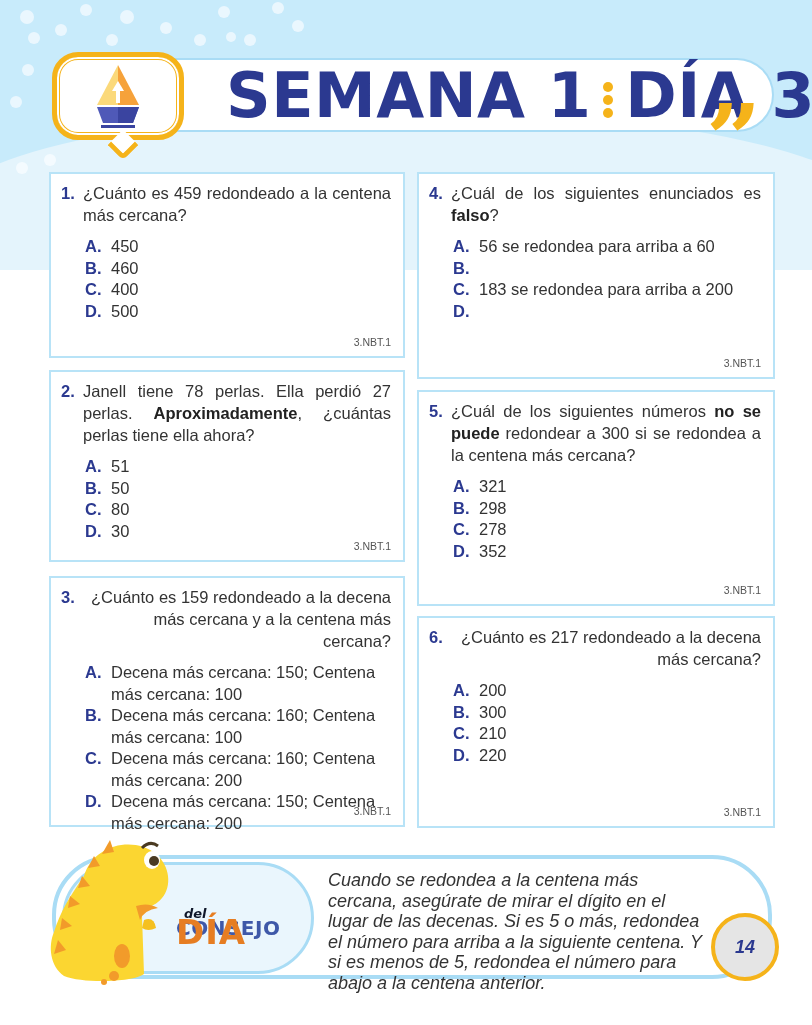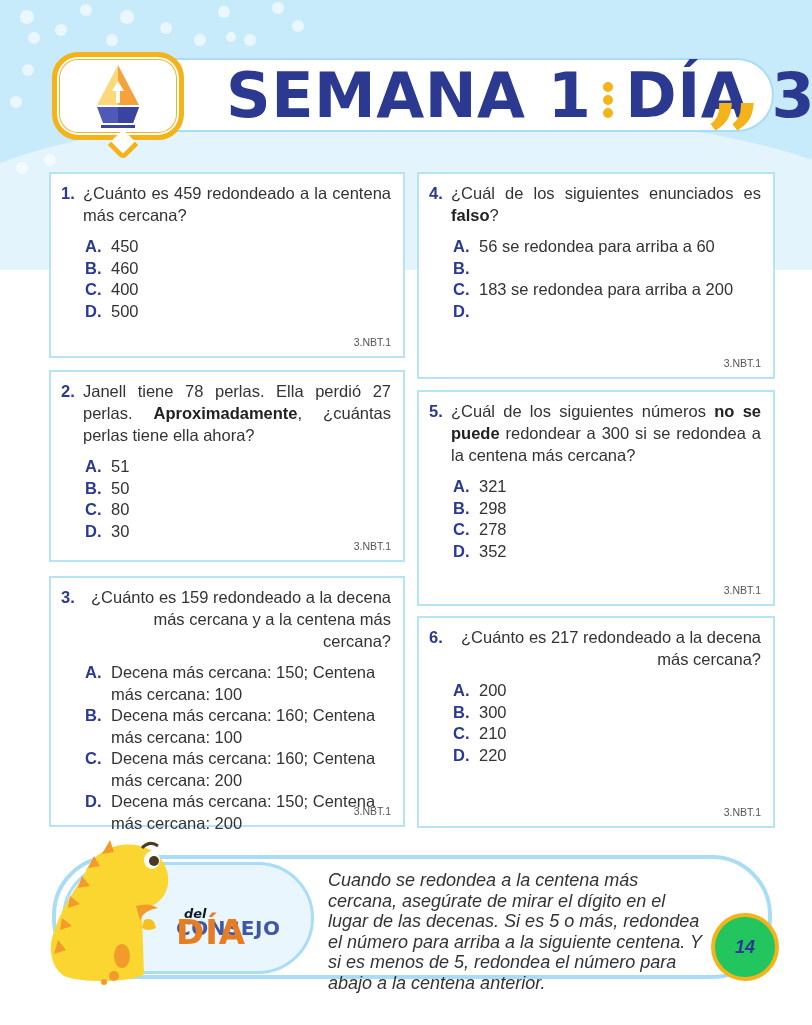--- a/index.html
+++ b/index.html
@@ -83,21 +83,21 @@
   .tip-dia {
     position: absolute; left: 176px; top: 912px; font-family: "DejaVu Sans", sans-serif;
     font-weight: bold; font-size: 34px; color: #e67d22; letter-spacing: 1px;
   }
   .tip-text {
     position: absolute; left: 328px; top: 870px; width: 380px;
     font-style: italic; font-size: 18px; line-height: 20.5px; color: #333333;
   }
   .page-circle {
     position: absolute; left: 711px; top: 913px; width: 68px; height: 68px;
-    border: 4px solid #f5b31a; border-radius: 50%; background: #22c55e;
+    border: 4px solid #f5b31a; border-radius: 50%; background: #e5e5e5;
     display: flex; align-items: center; justify-content: center;
   }
   .page-num { font-style: italic; font-weight: bold; font-size: 18px; color: #2b3990; }
 </style>
 </head>
 <body>
 
 <div class="bg-top"></div>
 <div class="dot" style="left:20px;top:10px;width:14px;height:14px"></div>
 <div class="dot" style="left:80px;top:4px;width:12px;height:12px"></div>

